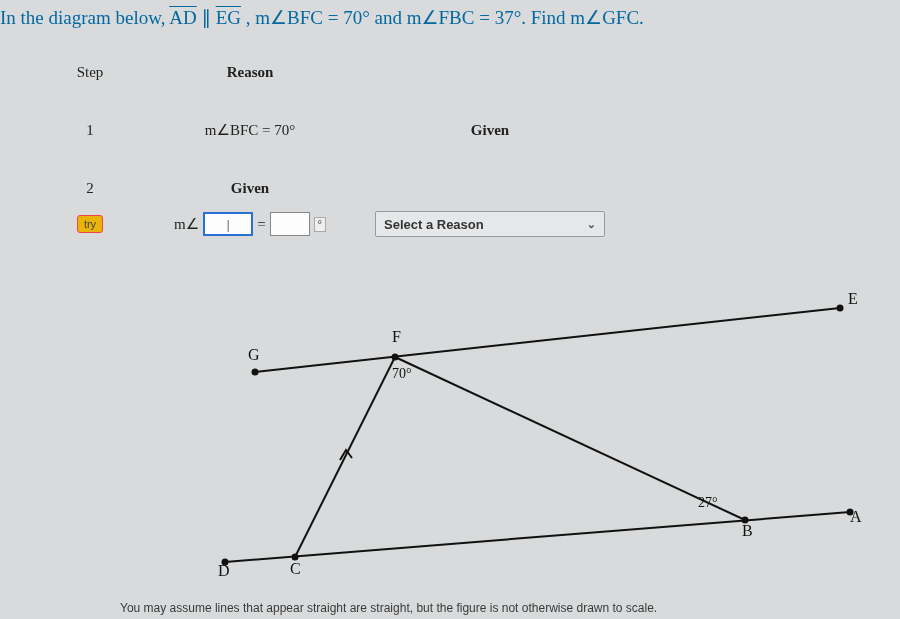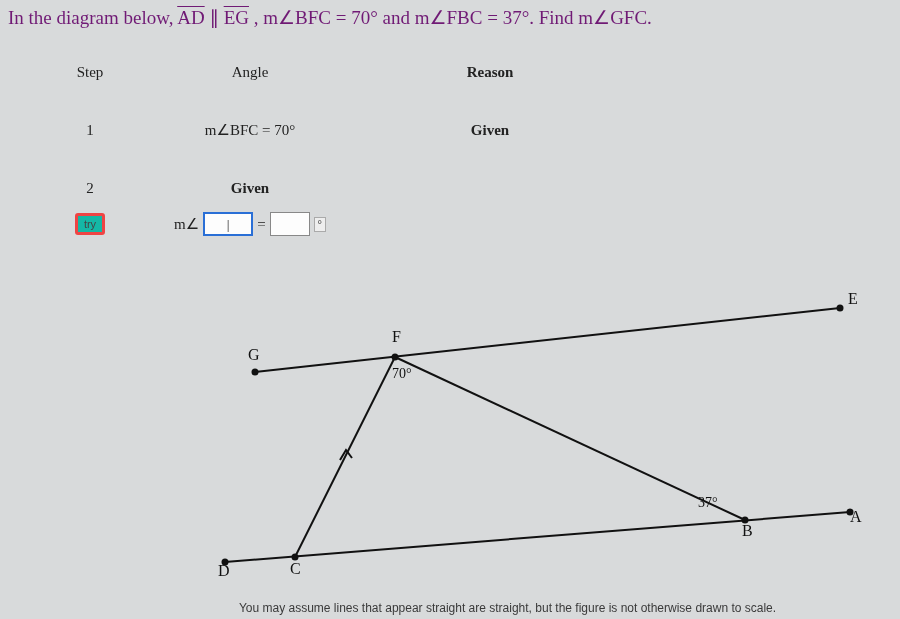--- a/index.html
+++ b/index.html
@@ -6,43 +6,43 @@
     body {
       font-family: Georgia, 'Times New Roman', serif;
       background: #d8dadb;
       width: 900px;
       height: 619px;
       overflow: hidden;
       position: relative;
     }
     .problem-statement {
       font-size: 19px;
-      padding: 6px 0 0 8px;
-      color: #701a75;
+      padding: 6px 0 0 0;
+      color: #0369a1;
     }
     .overline { text-decoration: overline; }
     .proof-table {
       margin-top: 26px;
       margin-left: 50px;
       font-size: 15px;
       color: #222;
     }
     .proof-row {
       display: flex;
       align-items: center;
       height: 30px;
       margin-top: 28px;
     }
     .col-step { width: 80px; text-align: center; }
     .col-angle { width: 240px; text-align: center; font-family: 'Times New Roman', serif; }
     .col-reason { width: 240px; text-align: center; font-weight: bold; }
     .header-row { font-weight: 500; }
     .try-btn {
-      border: 3px solid #ef4444;
-      background: #14b8a6;
+      border: 1px solid #ef4444;
+      background: #eab308;
       border-radius: 3px;
       font-size: 11px;
       padding: 2px 6px;
       cursor: pointer;
       font-family: Arial, sans-serif;
       color: #444;
     }
     .angle-input-group {
       display: inline-flex;
       align-items: center;
@@ -99,43 +99,41 @@
       position: absolute;
       font-family: 'Times New Roman', serif;
       font-size: 16px;
       color: #111;
     }
     .footnote {
       position: absolute;
       bottom: 4px;
       left: 0;
       right: 0;
-      text-align: center;
+      text-align: left;
       font-size: 12px;
       color: #3a3a3a;
       font-family: Arial, sans-serif;
-      padding-left:68px;
-      margin-left:47px;
+      padding-left:120px;
     }
   </style>
 </head>
 <body>
 
 <div class="problem-statement">
   <span>In the diagram below,  </span>
   <span class="overline">AD</span>
   <span> ∥ </span>
   <span class="overline">EG</span>
   <span>,  m∠BFC = 70° and m∠FBC = 37°. Find m∠GFC.</span>
 </div>
 
 <div class="proof-table">
   <div class="proof-row header-row">
     <div class="col-step">Step</div>
-    <div class="col-angle">Angle</div>
     <div class="col-reason">Reason</div>
   </div>
   <div class="proof-row">
     <div class="col-step">1</div>
     <div class="col-angle">m∠BFC = 70°</div>
     <div class="col-reason">Given</div>
   </div>
   <div class="proof-row">
     <div class="col-step">2</div>
     <div class="col-reason">Given</div>
@@ -145,20 +143,26 @@
       <button class="try-btn">try</button>
     </div>
     <div class="col-angle">
       <span class="angle-input-group">
         <span>m∠</span>
         <input class="angle-box" placeholder="|" style="">
         <span>=</span>
         <input class="value-box" value="" style="">
         <span class="deg-box">°</span>
       </span>
+    </div>
+    <div class="col-reason">
+      <div class="reason-select">
+        <span>Select a Reason</span>
+        <span class="chevron">⌄</span>
+      </div>
     </div>
   </div>
 </div>
 
 <div class="diagram">
   <svg width="720" height="290">
 
     <line x1="105" y1="82" x2="690" y2="18" stroke="#111" stroke-width="2"></line>
 
     <line x1="75" y1="272" x2="700" y2="222" stroke="#111" stroke-width="2"></line>
@@ -174,20 +178,20 @@
     <circle cx="690" cy="18" r="3.5" fill="#111"></circle>
     <circle cx="75" cy="272" r="3.5" fill="#111"></circle>
     <circle cx="145" cy="267" r="3.5" fill="#111"></circle>
     <circle cx="595" cy="230" r="3.5" fill="#111"></circle>
     <circle cx="700" cy="222" r="3.5" fill="#111"></circle>
   </svg>
   <div class="diag-label" style="left:98px; top:56px;">G</div>
   <div class="diag-label" style="left:242px; top:38px;">F</div>
   <div class="diag-label" style="left:698px; top:0px;">E</div>
   <div class="diag-label" style="left:242px; top:76px; font-size:14px;">70°</div>
-  <div class="diag-label" style="left:548px; top:205px; font-size:14px;">37°</div>
+  <div class="diag-label" style="left:548px; top:205px; font-size:14px;">27°</div>
   <div class="diag-label" style="left:68px; top:272px;">D</div>
   <div class="diag-label" style="left:140px; top:270px;">C</div>
   <div class="diag-label" style="left:592px; top:232px;">B</div>
   <div class="diag-label" style="left:700px; top:218px;">A</div>
 </div>
 
 <div class="footnote">You may assume lines that appear straight are straight, but the figure is not otherwise drawn to scale.</div>
 
 </body></html>

